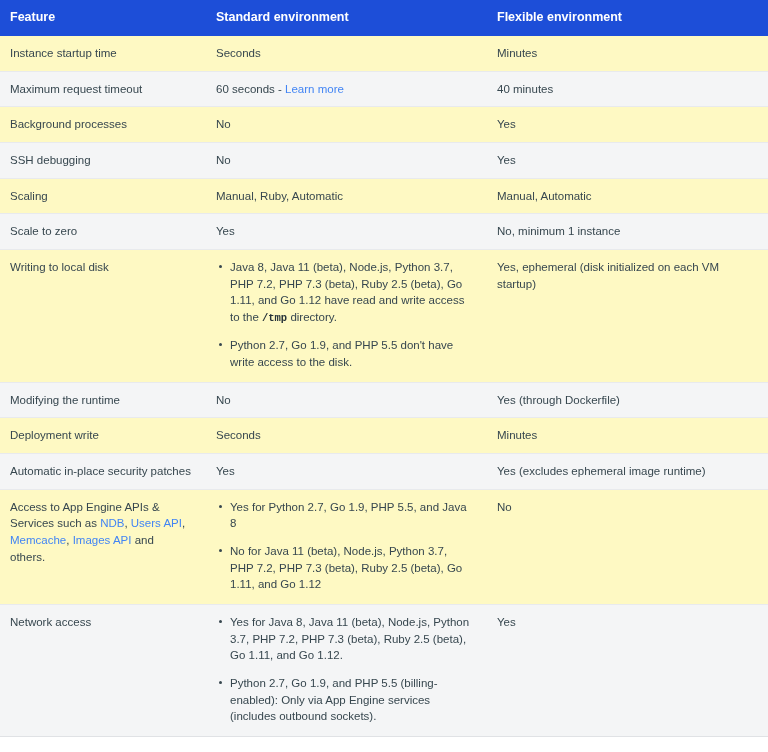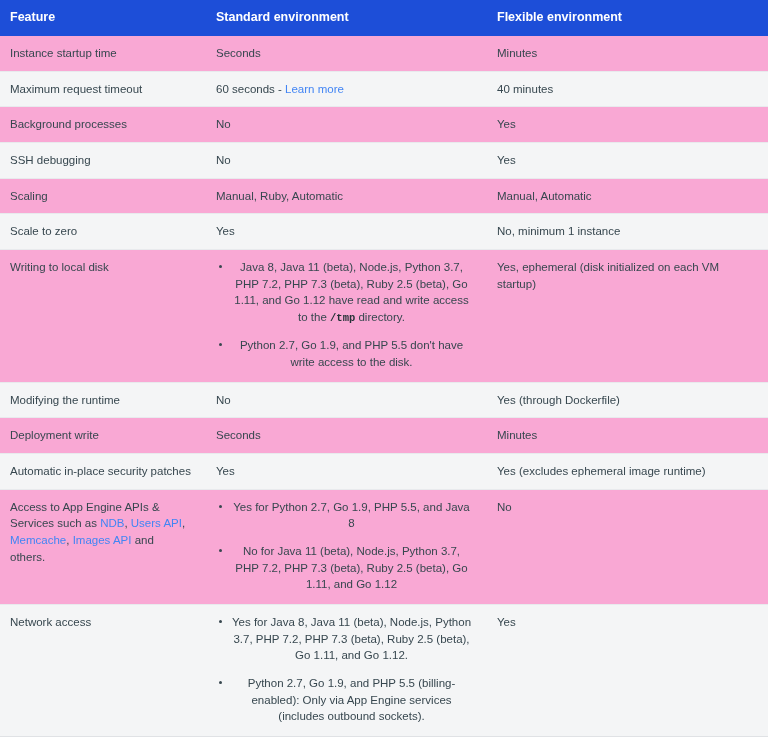--- a/index.html
+++ b/index.html
@@ -37,36 +37,35 @@
     line-height: 1.2;
     vertical-align: middle;
     border: none;
   }
 
   tbody td {
     padding: 9px 14px 9px 10px;
     vertical-align: top;
     line-height: 1.45;
     border-bottom: 1px solid #e8eaed;
-    background: #f9a8d4;
+    background: #fef9c3;
   }
   tbody tr:nth-child(even) td {
     background: #f4f5f6;
   }
   tbody tr:last-child td {
     border-bottom: 1px solid #e0e2e5;
   }
 
   .cell-text { display: block; }
 
   ul.bullets {
     margin: 0;
     padding: 0 0 0 14px;
     list-style: none;
-    text-align: center;
   }
   ul.bullets li {
     position: relative;
     margin: 0 0 11px 0;
     padding: 0;
     line-height: 1.45;
   }
   ul.bullets li:last-child { margin-bottom: 2px; }
   ul.bullets li::before {
     content: "";

